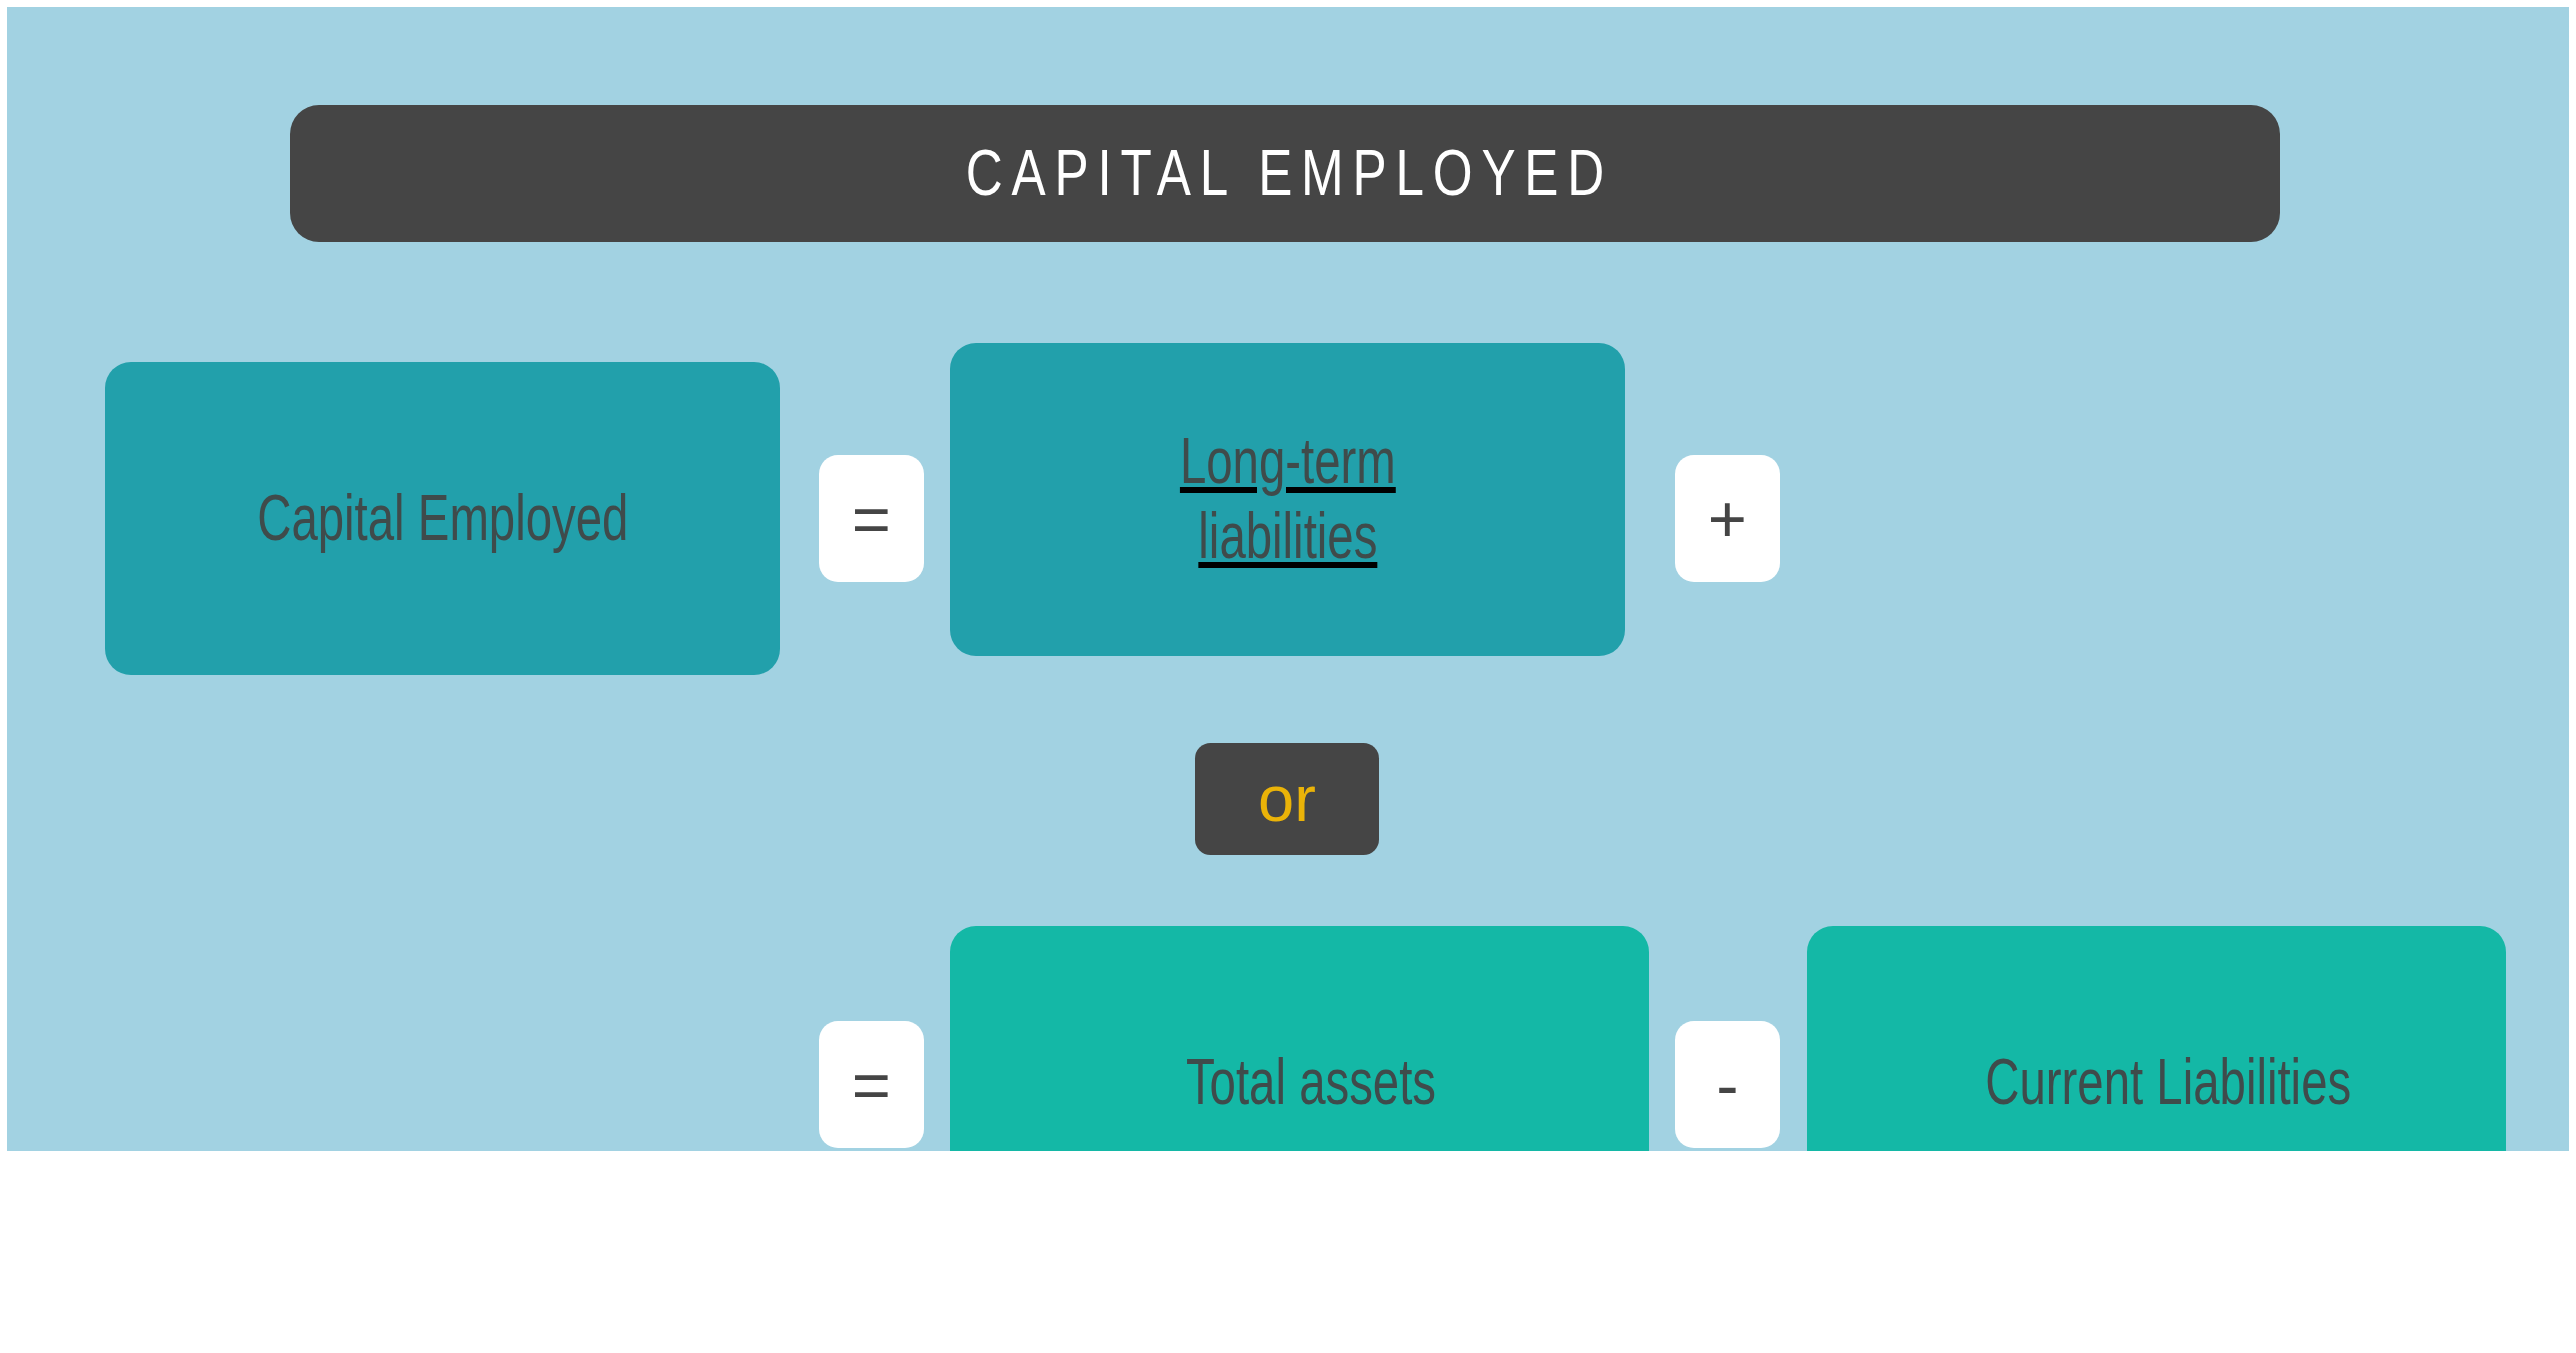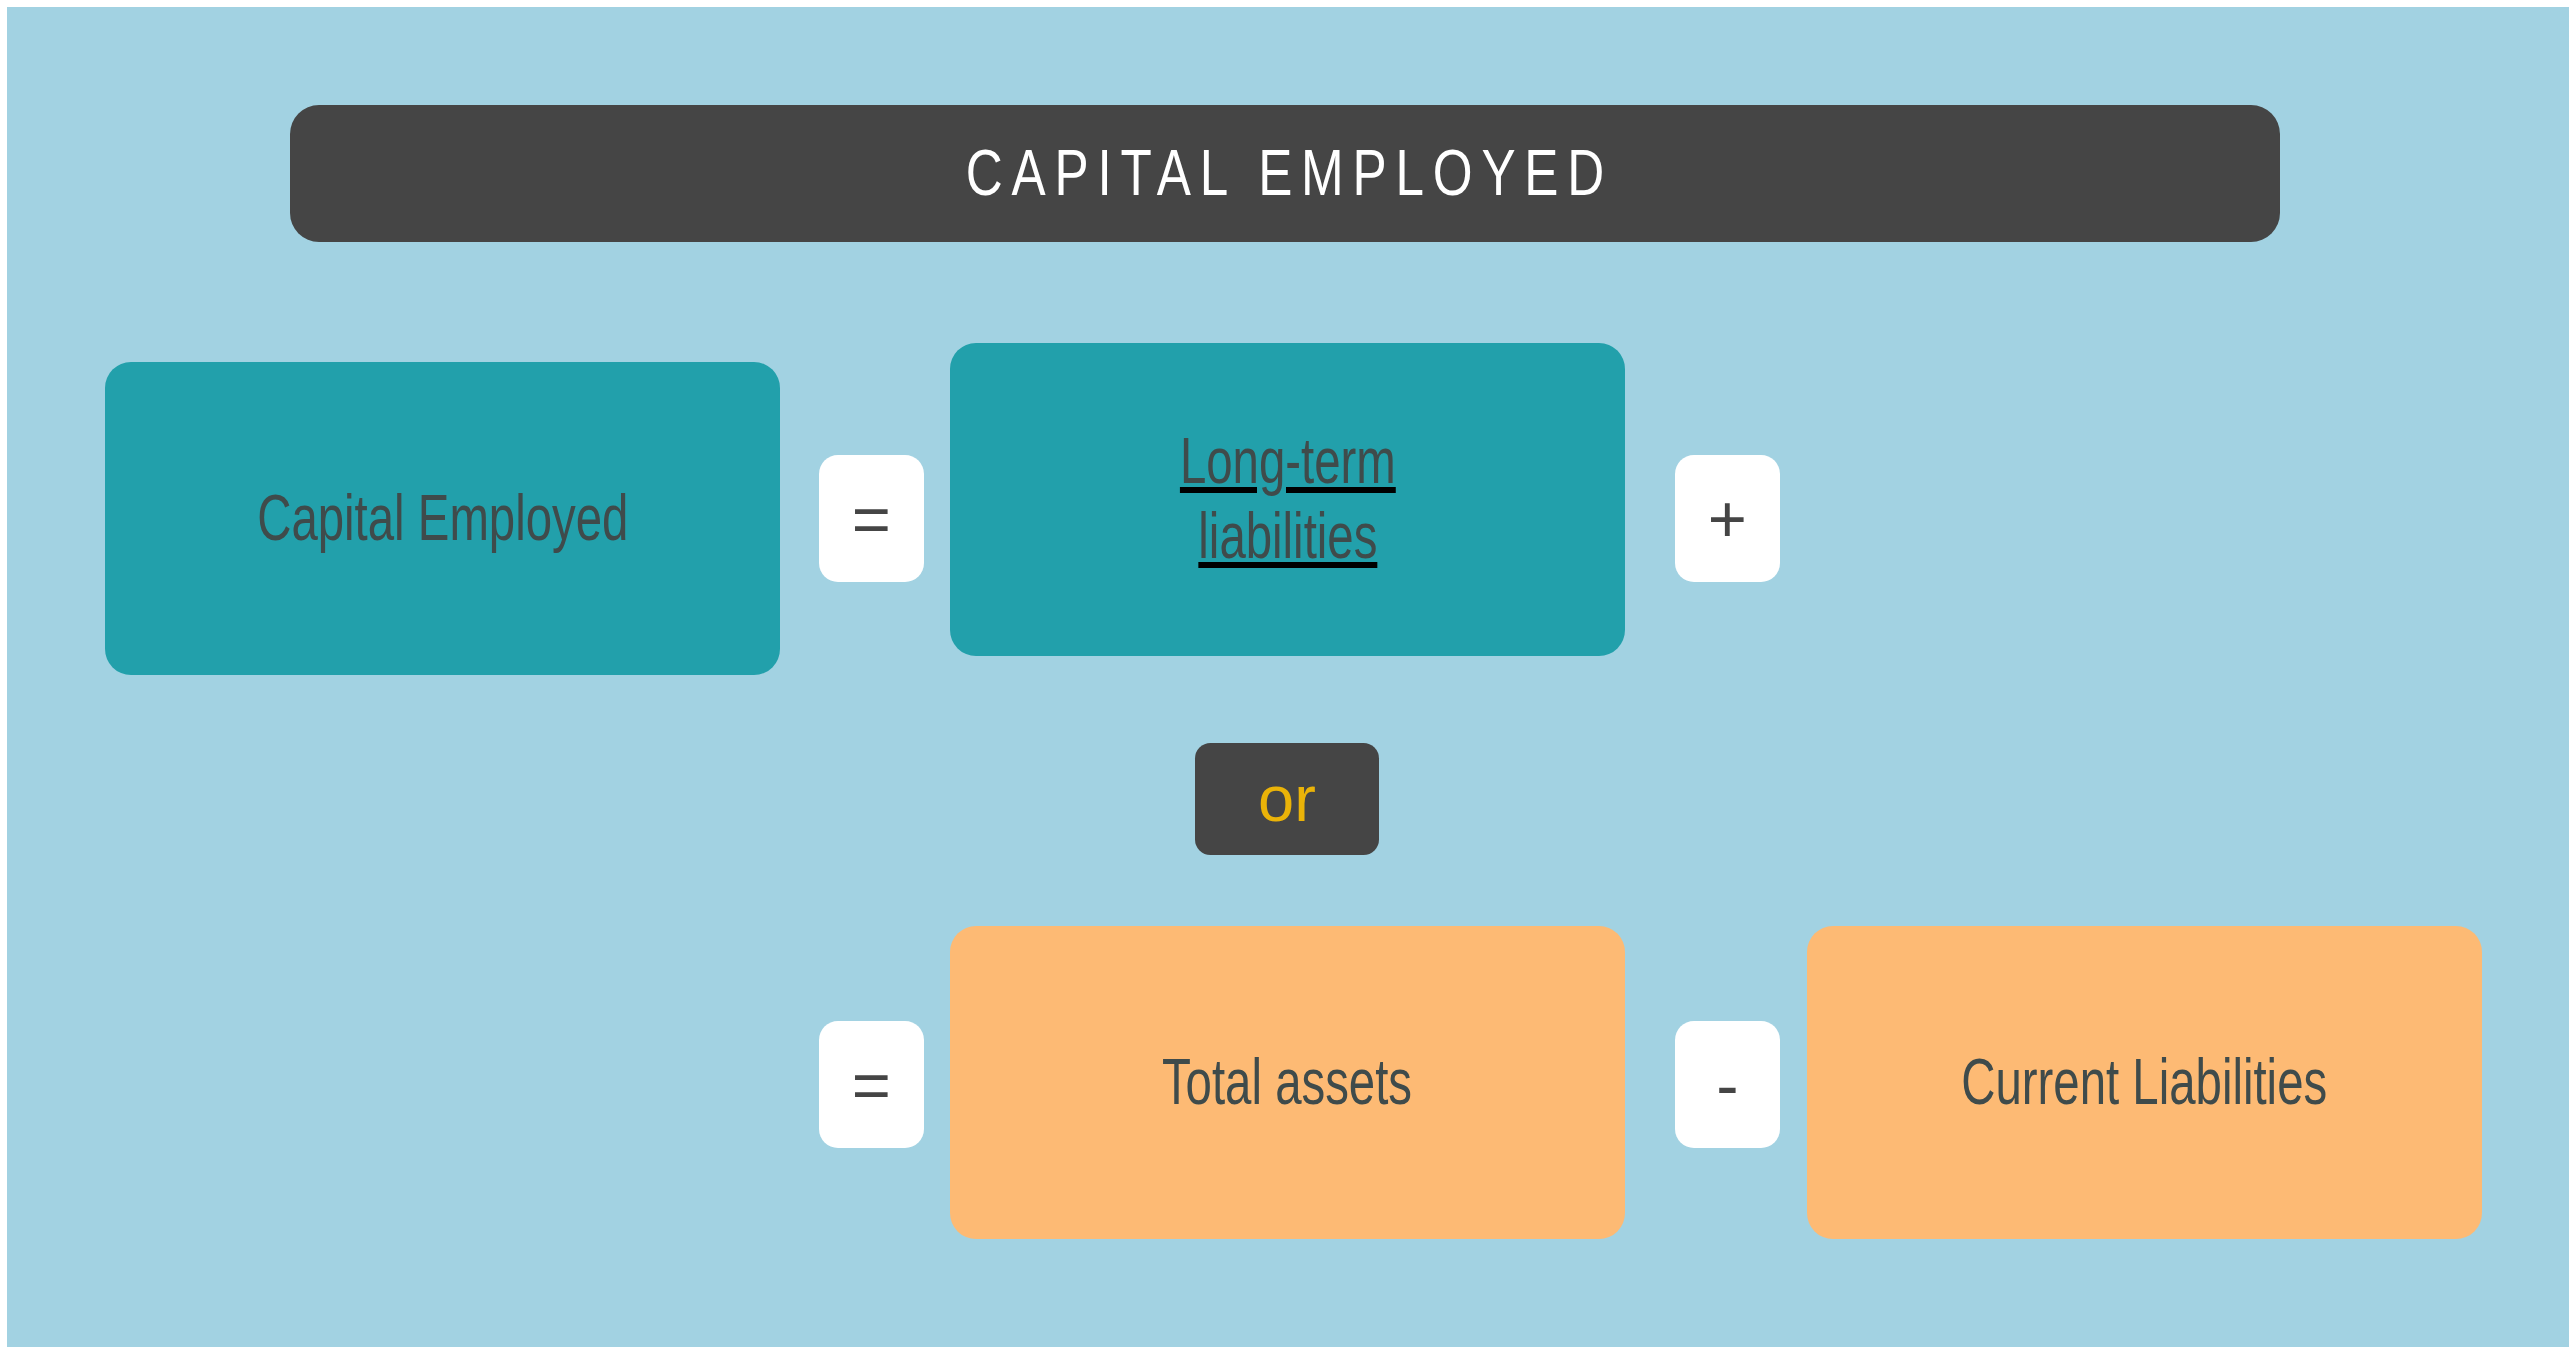--- a/index.html
+++ b/index.html
@@ -13,21 +13,21 @@
     overflow: hidden;
     font-family: "DejaVu Sans", sans-serif;
   }
 
   
   #canvas {
     position: absolute;
     left: 6.9px;
     top: 6.9px;
     width: 2562px;
-    height: 1340px;
+    height: 1144px;
     background: #a2d2e2;
     overflow: hidden;
   }
 
   
   #title-bar {
     position: absolute;
     left: 283px;
     top: 98px;
     width: 1990px;
@@ -65,21 +65,21 @@
     font-family: "Liberation Sans", sans-serif;
     font-size: 64px;
     font-weight: 400;
     line-height: 1.18;
     letter-spacing: 0px;
     transform: scaleX(0.74);
     transform-origin: center center;
     white-space: pre-line;
   }
   .tone-primary { background: #22a0ab; }
-  .tone-muted   { background: #fdba74; }
+  .tone-muted   { background: #14b8a6; padding-left: 24px; }
 
   
   .op-chip {
     position: absolute;
     background: #ffffff;
     border-radius: 19px;
     display: flex;
     align-items: center;
     justify-content: center;
   }

